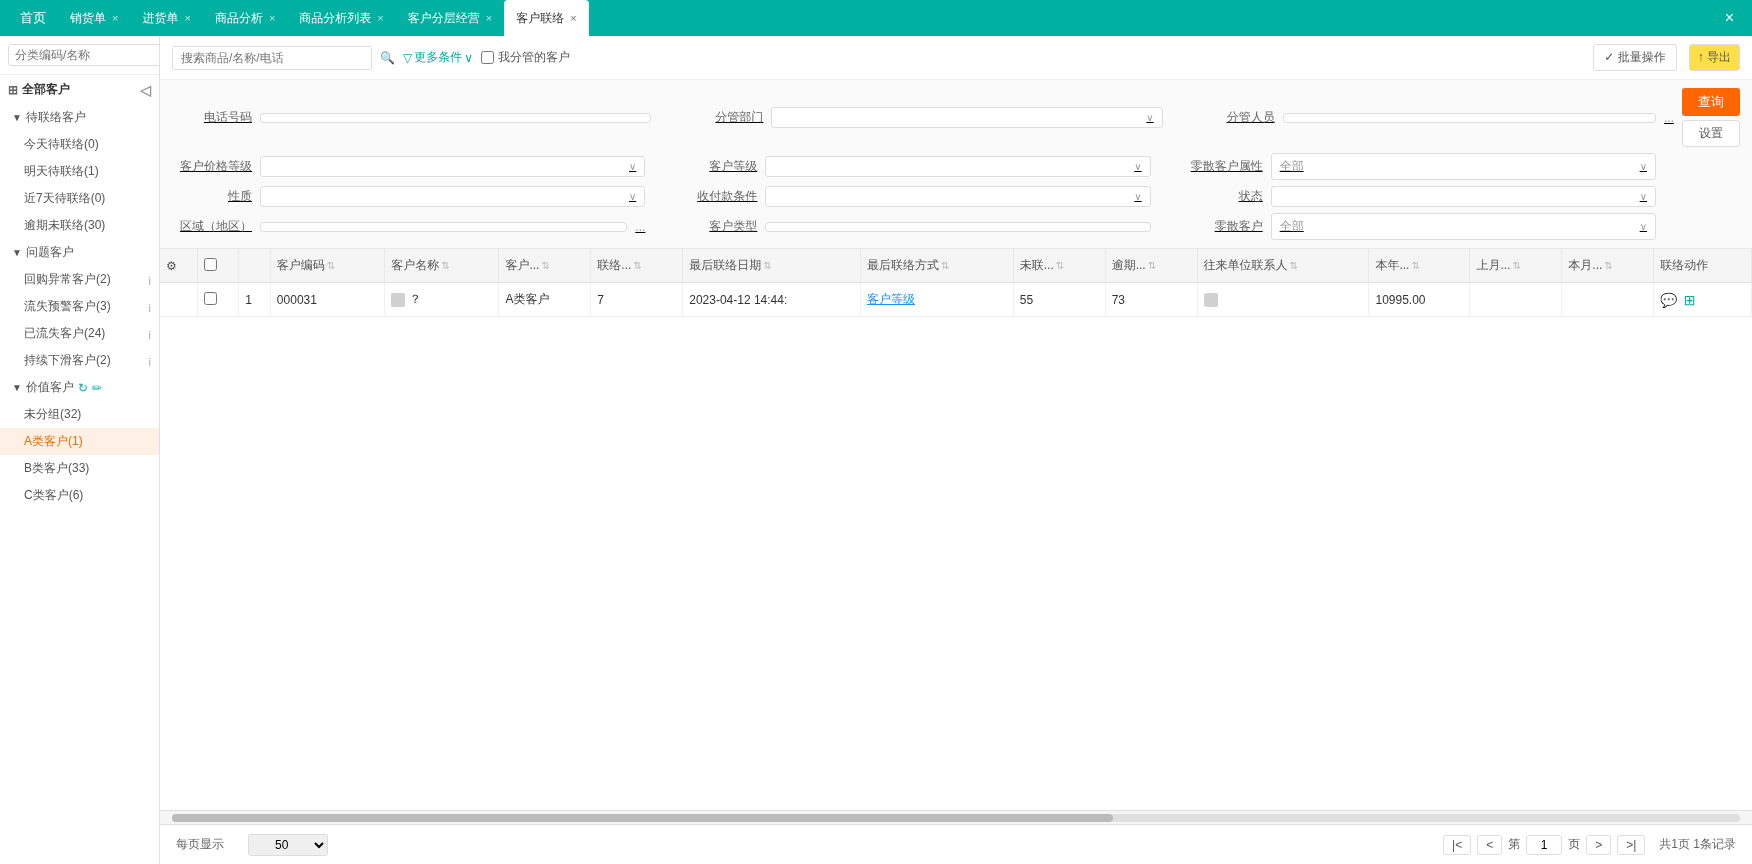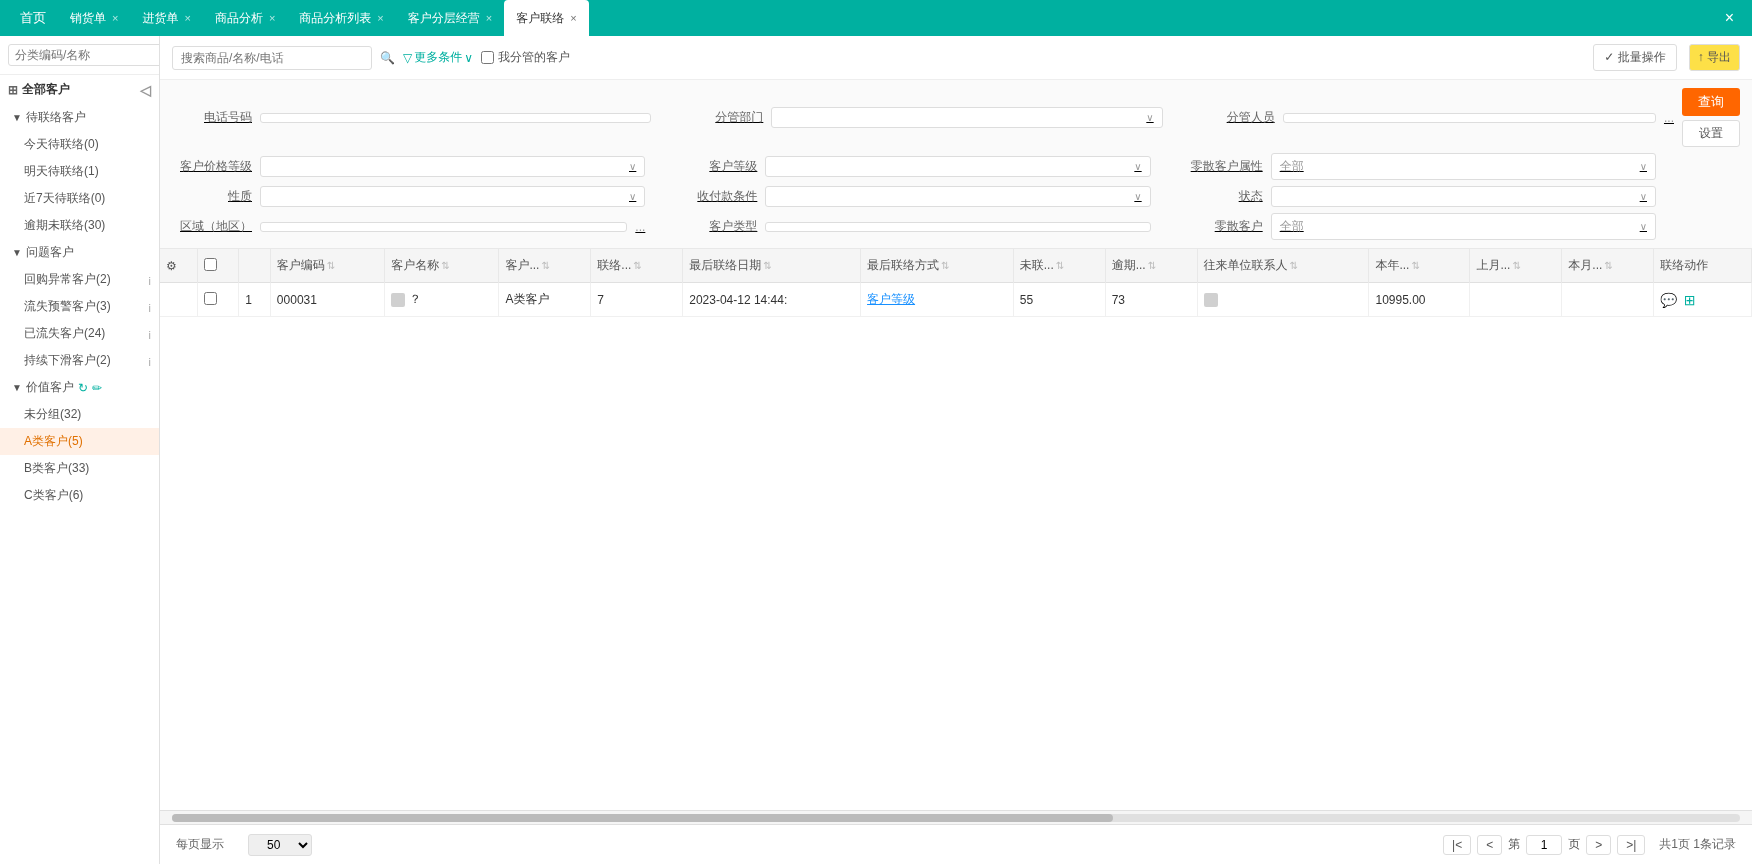--- a/index.html
+++ b/index.html
@@ -296,21 +296,21 @@
       display: flex;
       align-items: center;
       padding: 0 16px;
       gap: 24px;
       background: white;
     }
     .pagination-bar .page-size-label { color: #666; }
     .page-size-select {
       border: 1px solid #ddd;
       border-radius: 3px;
-      padding: 2px 14px;
+      padding: 2px 22px;
       font-size: 12px;
       cursor: pointer;
     }
     .pagination-controls {
       margin-left: auto;
       display: flex;
       align-items: center;
       gap: 6px;
       color: #555;
     }
@@ -456,21 +456,21 @@
     <div class="sidebar-group-title">
       <span class="arrow">▼</span>
       <span>价值客户</span>
       <span style="margin-left:4px; color:#00b0a0; cursor:pointer;">↻</span>
       <span style="margin-left:4px; color:#00b0a0; cursor:pointer;">✏</span>
     </div>
     <div class="sidebar-item">
       <span>未分组(32)</span>
     </div>
     <div class="sidebar-item active">
-      <span>A类客户(5)</span>
+      <span>A类客户(1)</span>
     </div>
     <div class="sidebar-item">
       <span>B类客户(33)</span>
     </div>
     <div class="sidebar-item">
       <span>C类客户(6)</span>
     </div>
   </div>
 
   <div class="content-area">

